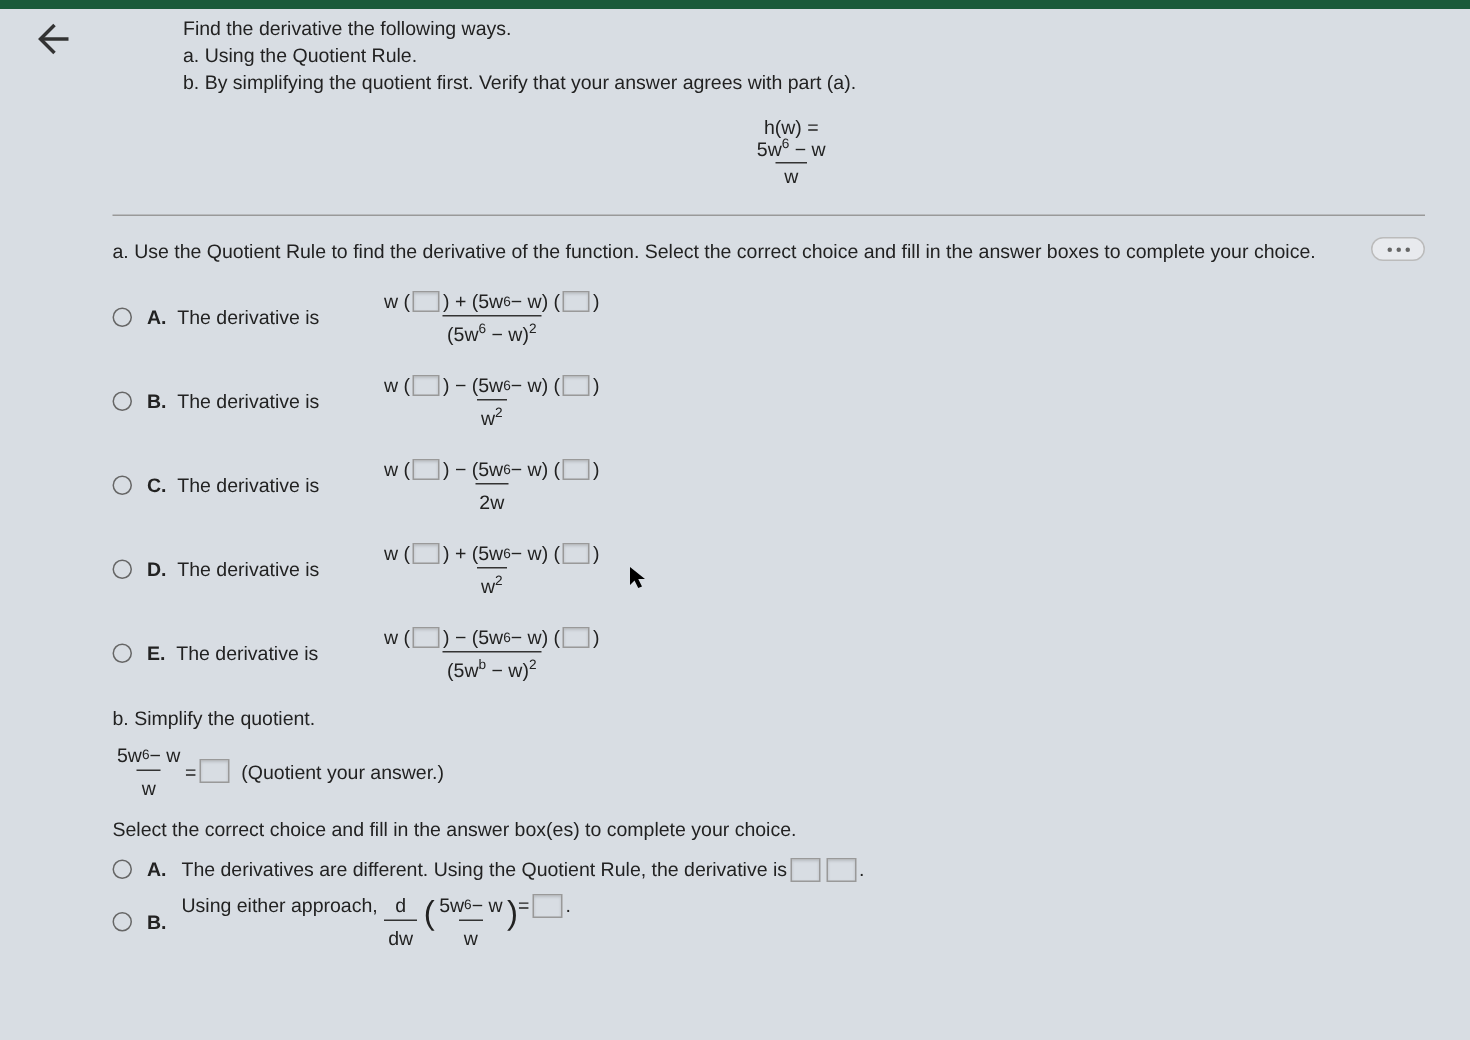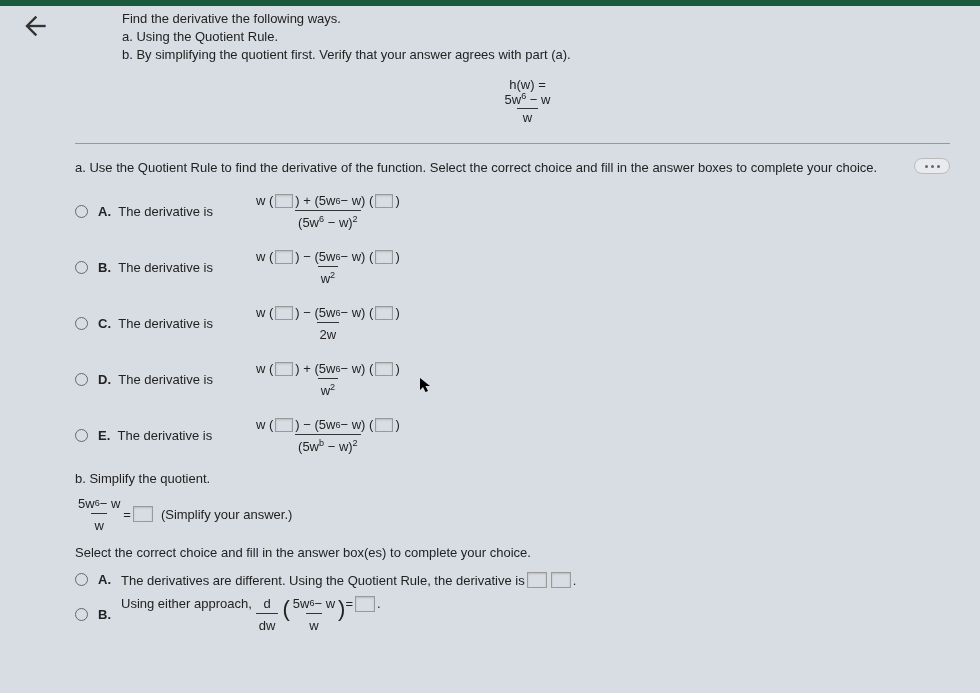--- a/index.html
+++ b/index.html
@@ -161,29 +161,29 @@
     <span class="frac2">
       <span class="n">
           <span>5w</span>
           <sup>6</sup>
           <span> − w</span>
         </span>
       <span class="d">w</span>
     </span>
     <span> = </span>
     <span class="inputbox inputbox-lg"></span>
-    <span style="margin-left:6px">(Simplify your answer.)</span>
+    <span style="margin-left:6px">(Quotient your answer.)</span>
   </div>
 
   <p style="margin:12px 0">Select the correct choice and fill in the answer box(es) to complete your choice.</p>
 
   <div class="choice-row" style="min-height:auto;margin:8px 0;">
     <span class="radio"></span>
     <span class="lbl-b"><b>A.</b></span>
-    <span style="display:flex;align-items:flex-end;flex-wrap:nowrap">
+    <span style="display:flex;align-items:center;flex-wrap:nowrap">
       <span>The derivatives are different. Using the Quotient Rule, the derivative is </span>
       <span class="inputbox inputbox-lg"></span>
       <span class="inputbox inputbox-lg"></span>
       <span>.</span>
     </span>
   </div>
 
   <div class="choice-row" style="min-height:auto;margin:8px 0;">
     <span class="radio"></span>
     <span class="lbl-b"><b>B.</b></span>

